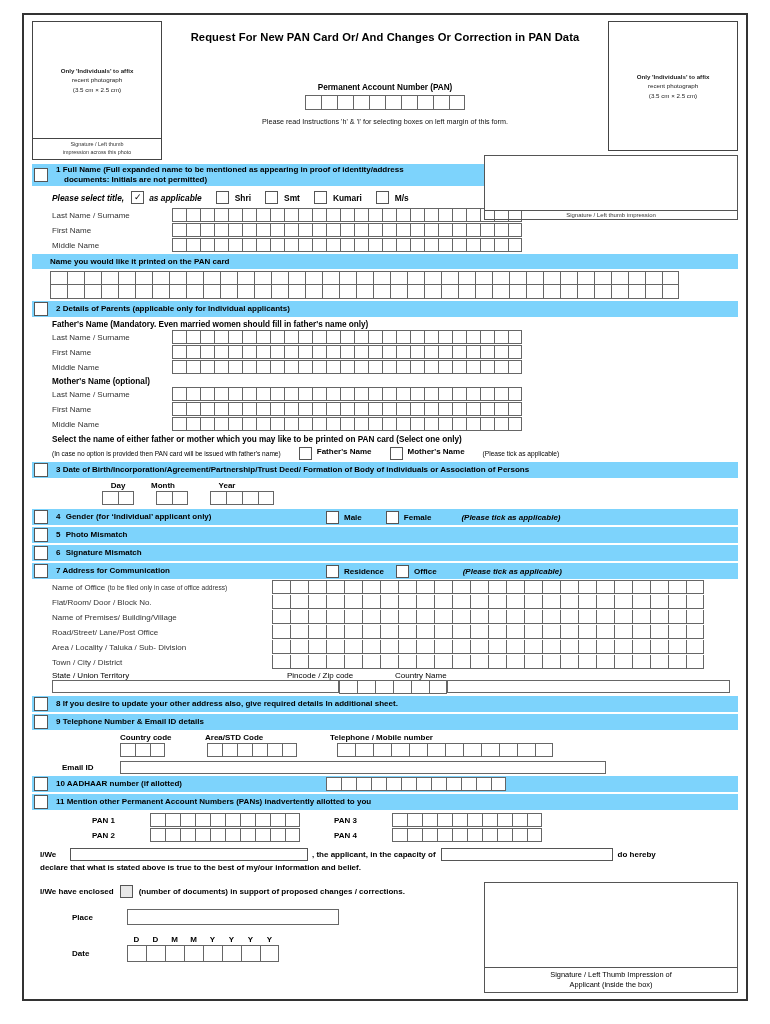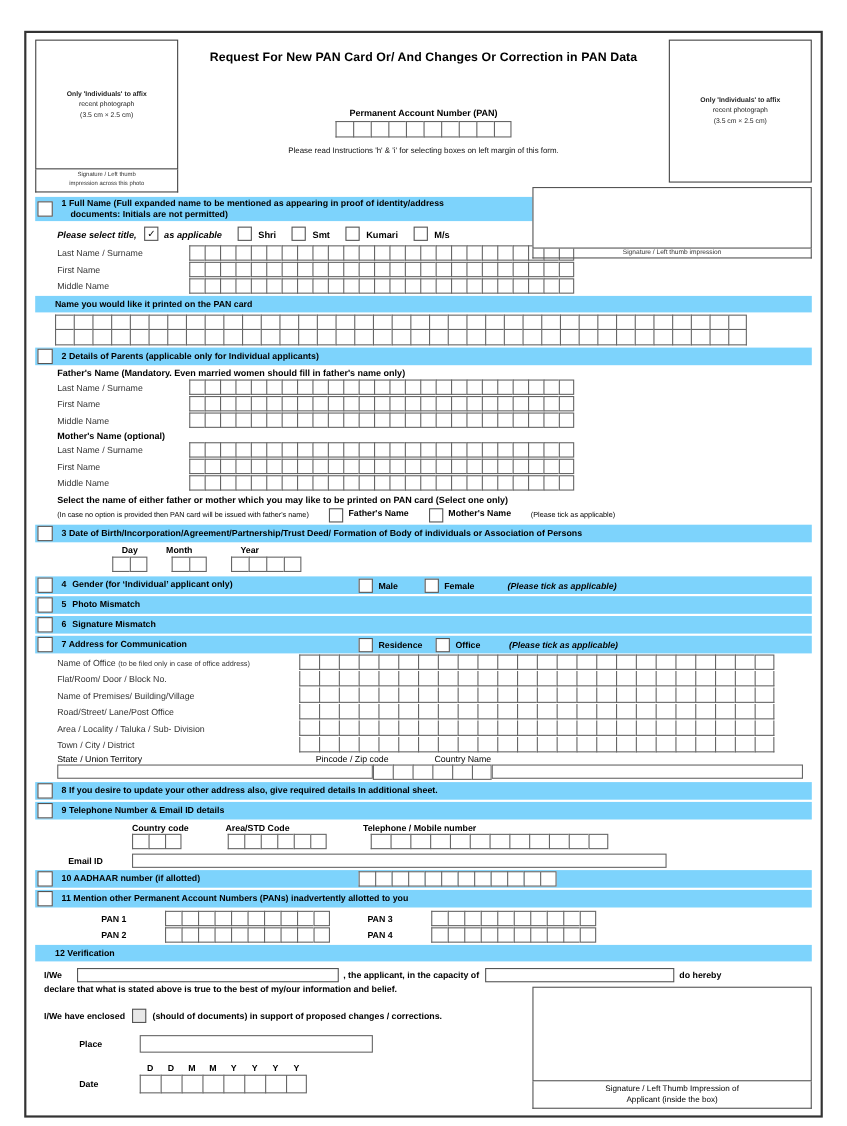--- a/index.html
+++ b/index.html
@@ -7,21 +7,21 @@
     margin: 0; padding: 0;
     background: #ffffff;
     font-family: "Liberation Sans", sans-serif;
     color: #000;
   }
   body { width: 770px; height: 1024px; overflow: hidden; }
 
   .page {
     position: relative;
     width: 770px; height: 904px;
-    padding: 28px 22px 14px 22px;
+    padding: 13px 22px 14px 22px;
   }
   .form-outer {
     border: 2px solid #333;
     width: 726px; height: 988px;
     position: relative;
     padding: 6px 8px 0 8px;
   }
 
   
   .header { display: flex; align-items: flex-start; }
@@ -1005,40 +1005,34 @@
           <div class="cell" style="width: 15px;"></div>
           <div class="cell" style="width: 15px;"></div>
           <div class="cell" style="width: 15px;"></div>
           <div class="cell" style="width: 15px;"></div>
           <div class="cell" style="width: 15px;"></div>
           <div class="cell" style="width: 15px;"></div>
           <div class="cell" style="width: 15px;"></div>
         </div>
   </div>
 
-  <div class="secbar">
-    <div class="sec-title" style="padding-left:18px;">
-      <span>12</span>
-      <span>Verification</span>
-    </div>
-  </div>
 
   <div class="ver-line">
     <span class="bold8" style="width:30px;">I/We</span>
     <div class="fld" style="width:238px;"></div>
     <span class="bold8" style="margin-left:4px;">, the applicant, in the capacity of</span>
     <div class="fld" style="width:172px;margin-left:5px;"></div>
     <span class="bold8" style="margin-left:5px;">do  hereby</span>
   </div>
   <div class="bold8" style="padding-left:8px;margin-top:2px;">declare that what is stated above is true to the best of my/our information and belief.</div>
 
   <div style="display:flex;align-items:center;padding-left:8px;margin-top:13px;">
     <span class="bold8">I/We have enclosed</span>
     <span class="tickbox" style="margin-left:6px;background:#e8e8e8;"></span>
-    <span class="bold8" style="margin-left:6px;">(should of documents) in support of proposed changes / corrections.</span>
+    <span class="bold8" style="margin-left:6px;">(number of documents) in support of proposed changes / corrections.</span>
   </div>
 
   <div style="display:flex;align-items:center;padding-left:40px;margin-top:11px;">
     <span class="bold8" style="width:55px;">Place</span>
     <div class="openfield" style="width:212px;height:16px;"></div>
   </div>
 
   <div style="display:flex;padding-left:95px;margin-top:10px;">
     <span class="bold8" style="width:19px;text-align:center;">D</span>
     <span class="bold8" style="width:19px;text-align:center;">D</span>

